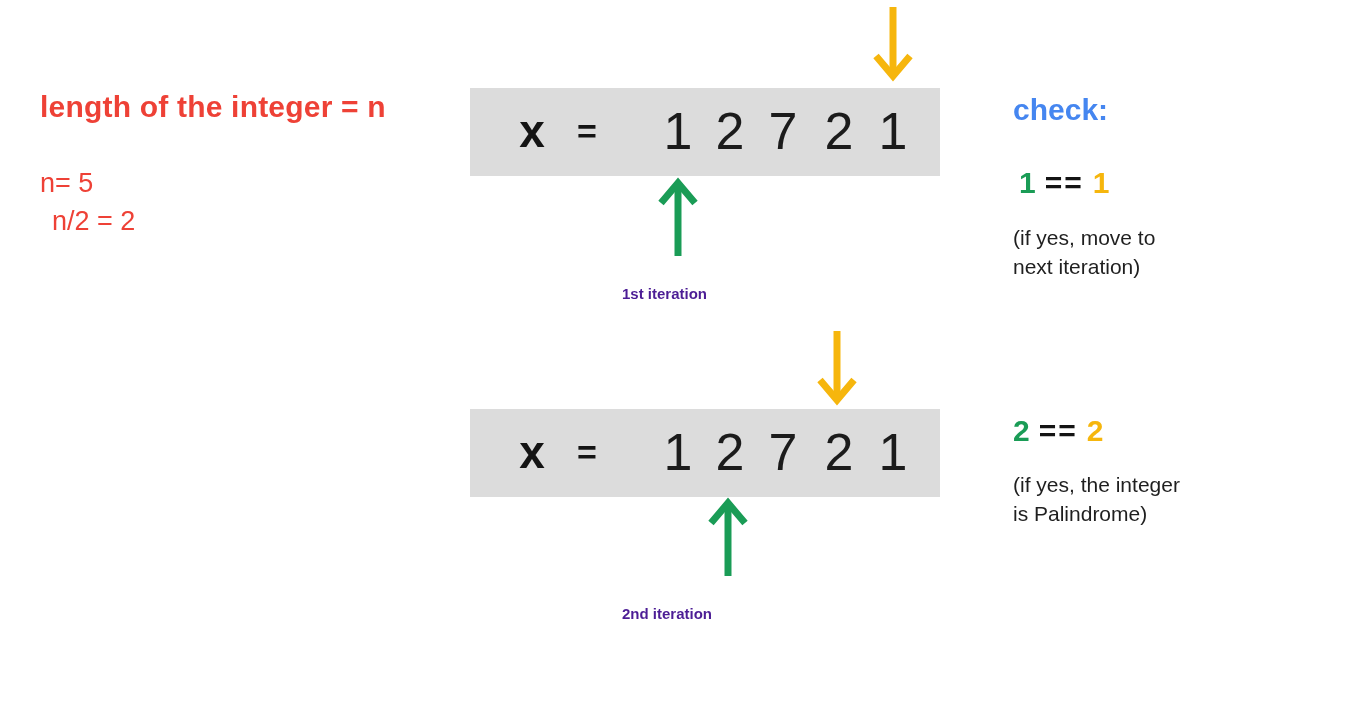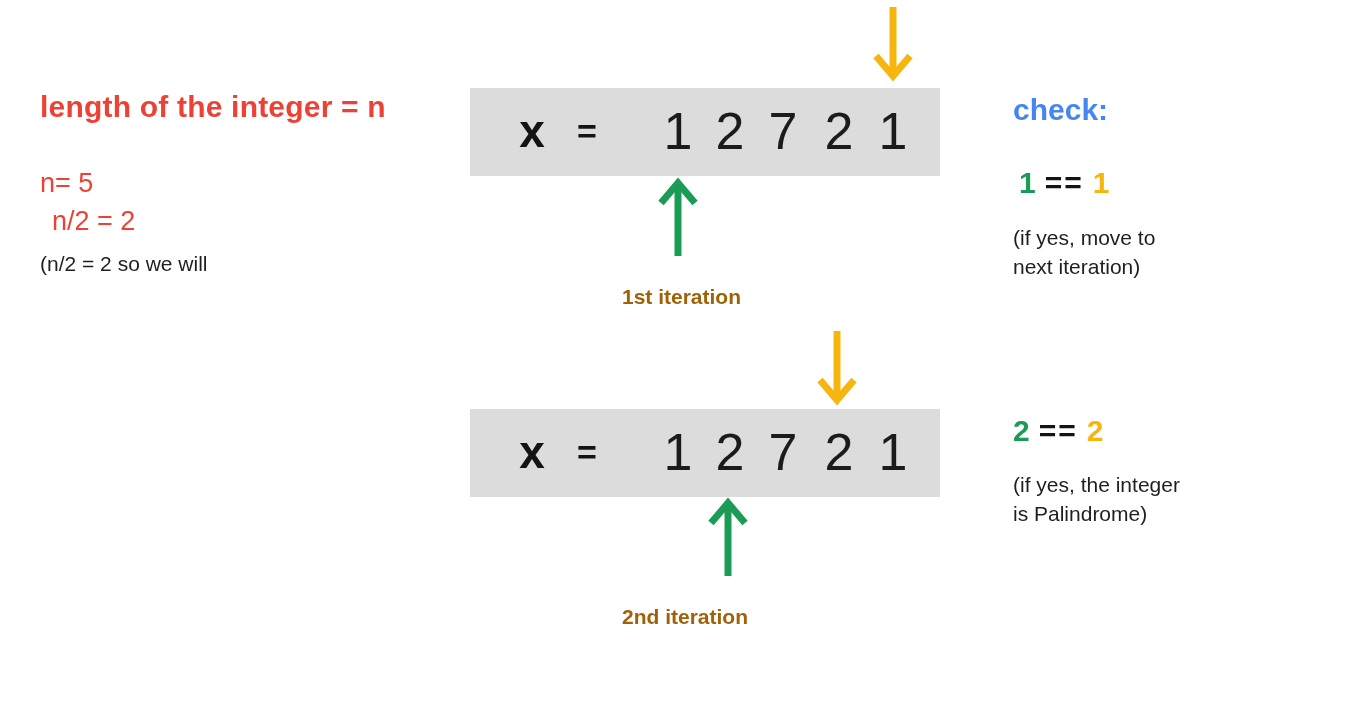--- a/index.html
+++ b/index.html
@@ -62,22 +62,22 @@
   .num-box .digit {
     position: absolute;
     top: 50%;
     transform: translate(-50%, -52%);
     font-size: 52px;
     font-weight: 400;
     color: #1b1b1b;
   }
 
   .iter-label {
-    color: #a16207;
-    font-size: 21px;
+    color: #4c1d95;
+    font-size: 15px;
     font-weight: 700;
     white-space: nowrap;
   }
 
   
   .check-heading {
     color: #4586F0;
     font-size: 30px;
     font-weight: 700;
   }
@@ -94,21 +94,20 @@
 </style>
 </head>
 <body>
 
 <div class="canvas">
 
   <div class="abs heading-red" style="left:40px; top:90px;">length of the integer = n</div>
   <div class="abs red-line" style="left:40px; top:168px;">n= 5</div>
   <div class="abs red-line" style="left:52px; top:206px;">n/2 = 2</div>
   <div class="abs note" style="left:40px; top:249px;">
-    <div>(n/2 = 2 so we will</div>
   </div>
 
   <svg class="arrow abs" style="left:871px; top:5px;" width="44" height="80" viewBox="0 0 44 80">
     <path d="M22 2 V66" stroke="#F6B60D" stroke-width="7" fill="none"></path>
     <path d="M5 51 L22 71 L39 51" stroke="#F6B60D" stroke-width="7" fill="none" stroke-linejoin="miter"></path>
   </svg>
 
   <div class="num-box" style="top:88px;">
     <span class="var" style="left:62px;">x</span>
     <span class="eqsign" style="left:117px;">=</span>

